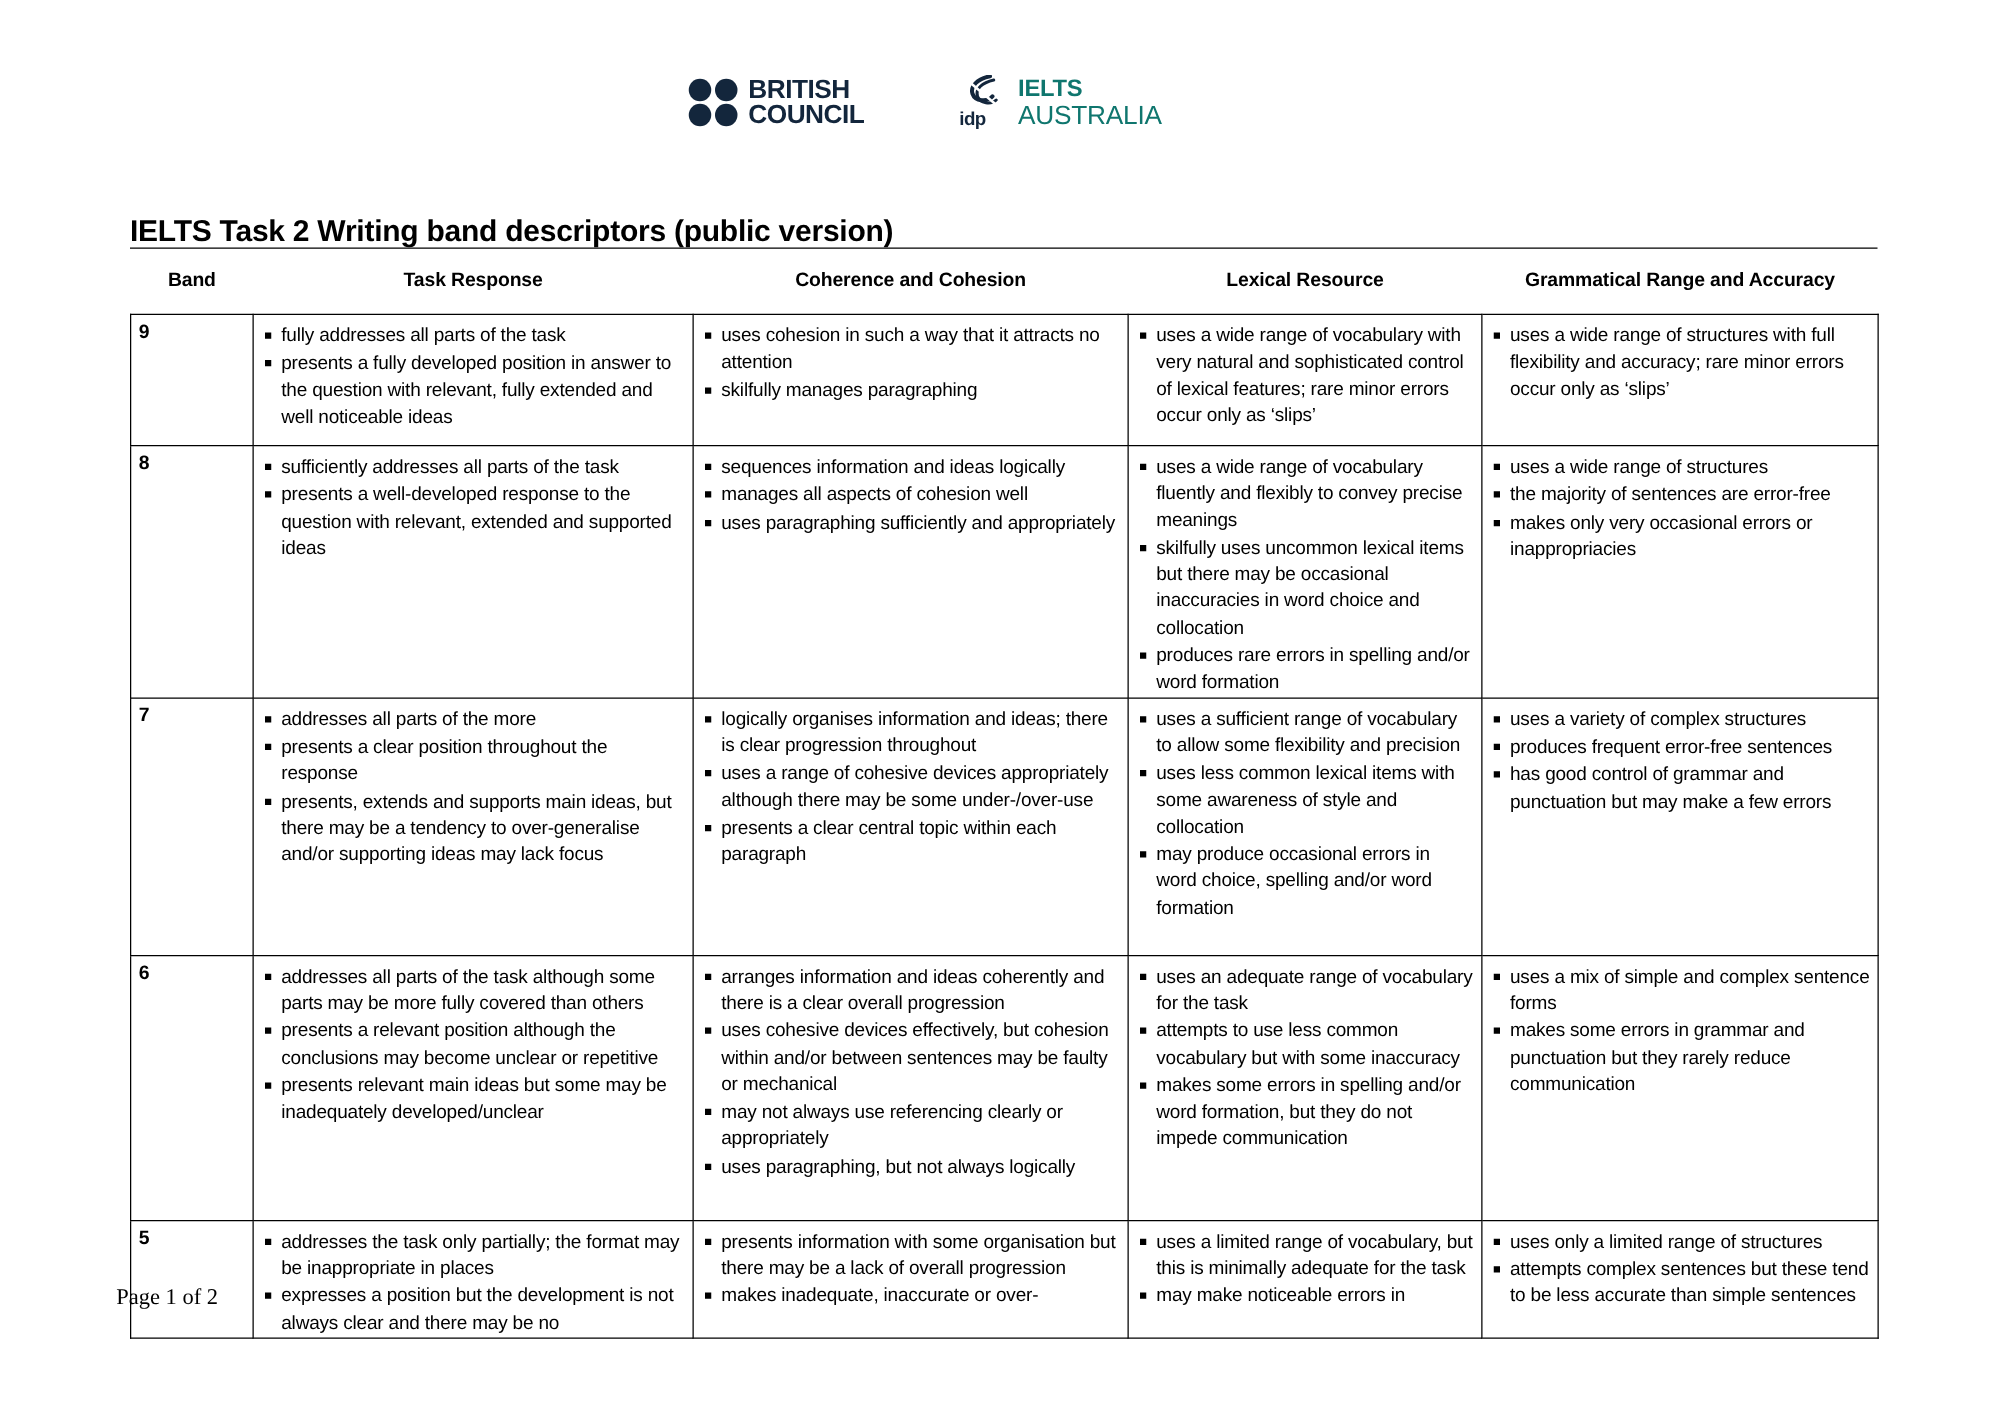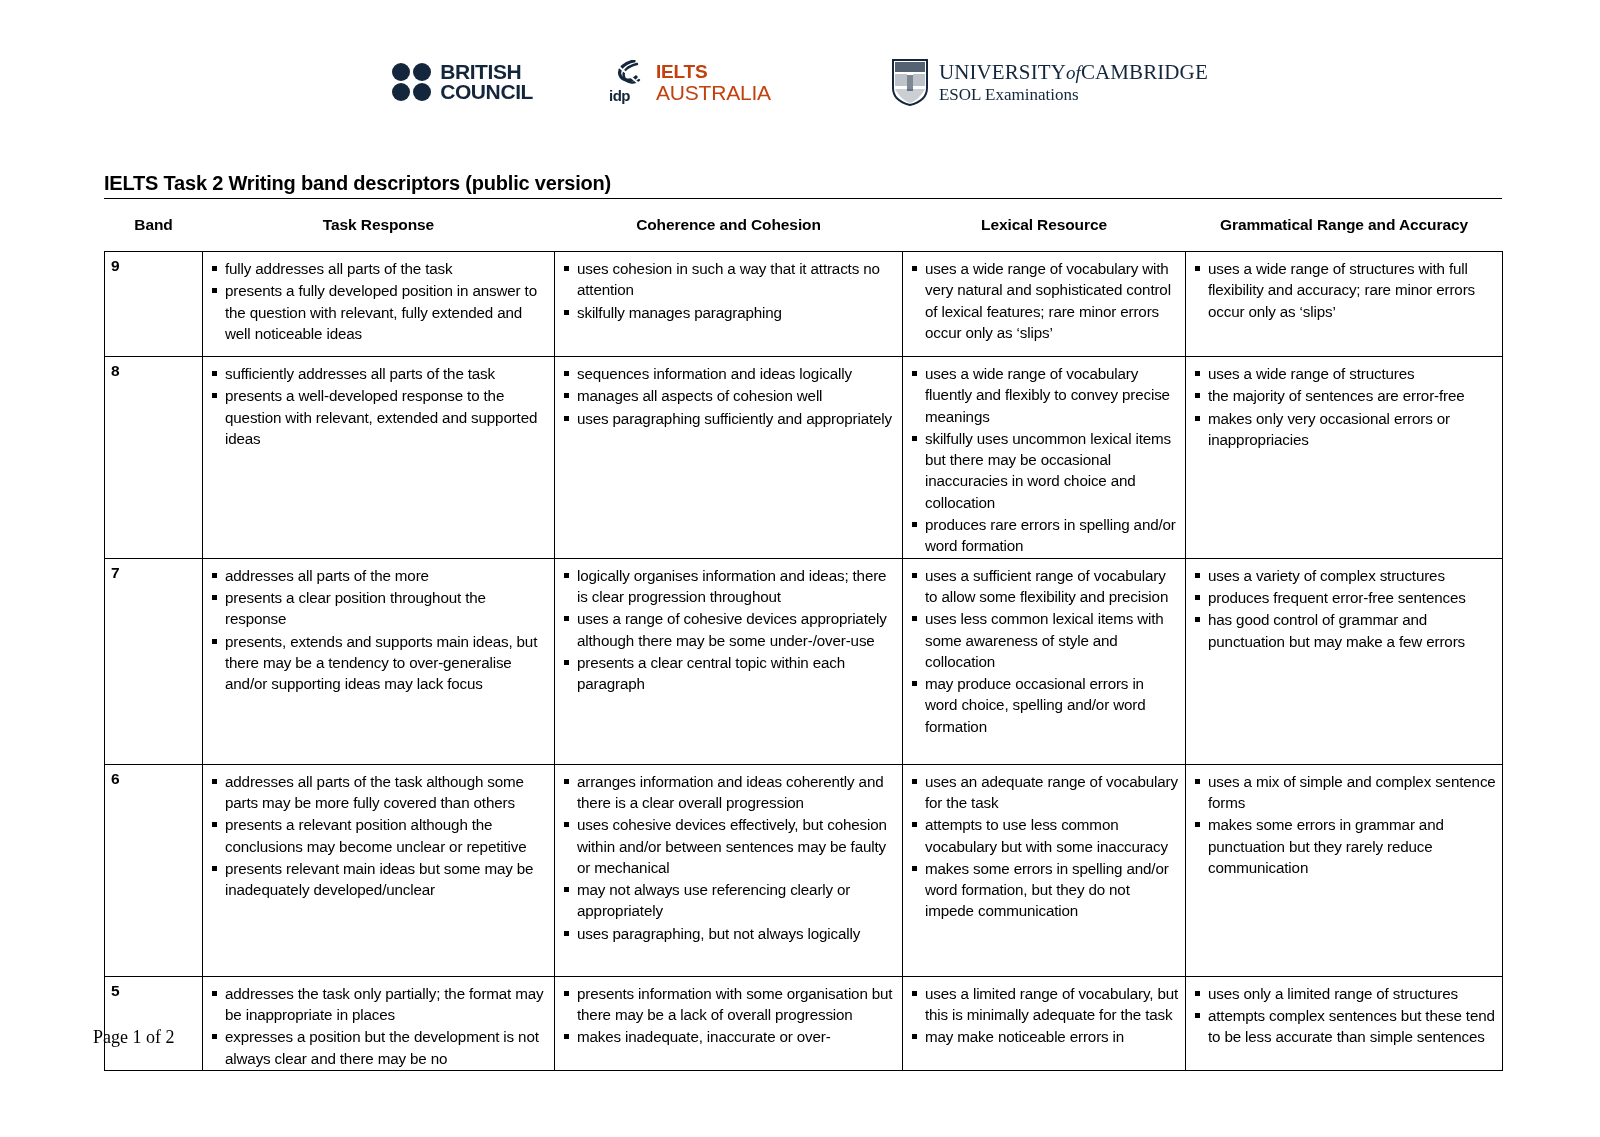--- a/index.html
+++ b/index.html
@@ -78,21 +78,21 @@
   .idp-swoosh {
     position: absolute;
     left: 6px;
     top: 0;
     width: 26px;
     height: 28px;
   }
   .idp-words {
     font-size: 21px;
     line-height: 21px;
-    color: #c2410c;
+    color: #0f766e;
     font-weight: 500;
     letter-spacing: -0.2px;
   }
   .idp-words .lbl-small { font-weight: bold; font-size: 19px; }
 
   
   .cam-shield {
     width: 38px;
     height: 48px;
     margin-right: 10px;
@@ -113,21 +113,21 @@
   .cam-line2 {
     font-size: 17px;
     line-height: 20px;
   }
 
   
   .doc-title {
     position: absolute;
     left: 104px;
     top: 172px;
-    font-size: 20px;
+    font-size: 24px;
     font-weight: bold;
     letter-spacing: -0.2px;
   }
   .title-rule {
     position: absolute;
     left: 104px;
     top: 198px;
     width: 1398px;
     height: 1px;
     background: #000000;
@@ -236,36 +236,20 @@
         <path d="M3 6 L23 23" stroke="#ffffff" stroke-width="2" fill="none"></path>
       </svg>
       <div class="idp-word">idp</div>
     </div>
     <div class="idp-words">
       <div class="lbl-small">IELTS</div>
       <div>AUSTRALIA</div>
     </div>
   </div>
 
-  <div class="logo logo-cam">
-    <svg class="cam-shield" viewBox="0 0 38 48">
-      <path d="M2 2 H36 V30 C36 40 27 45 19 47 C11 45 2 40 2 30 Z" fill="#ffffff" stroke="#13263c" stroke-width="2"></path>
-      <rect x="4" y="4" width="30" height="10" fill="#13263c" opacity="0.72"></rect>
-      <rect x="4" y="16" width="12" height="12" fill="#13263c" opacity="0.28"></rect>
-      <rect x="22" y="16" width="12" height="12" fill="#13263c" opacity="0.28"></rect>
-      <rect x="16" y="17" width="6" height="16" fill="#13263c" opacity="0.55"></rect>
-      <path d="M4 31 C9 40 14 43 19 45 C24 43 29 40 34 31 Z" fill="#13263c" opacity="0.22"></path>
-    </svg>
-    <div class="cam-words">
-      <div class="cam-line1">
-        <span>UNIVERSITY</span><span class="of">of</span><span>CAMBRIDGE</span>
-      </div>
-      <div class="cam-line2">ESOL Examinations</div>
-    </div>
-  </div>
 
 </div>
 
 <div class="doc-title">IELTS Task 2 Writing band descriptors (public version)</div>
 <div class="title-rule"></div>
 
 <table class="grid">
   <colgroup>
     <col class="c-band">
       <col class="c-tr">

